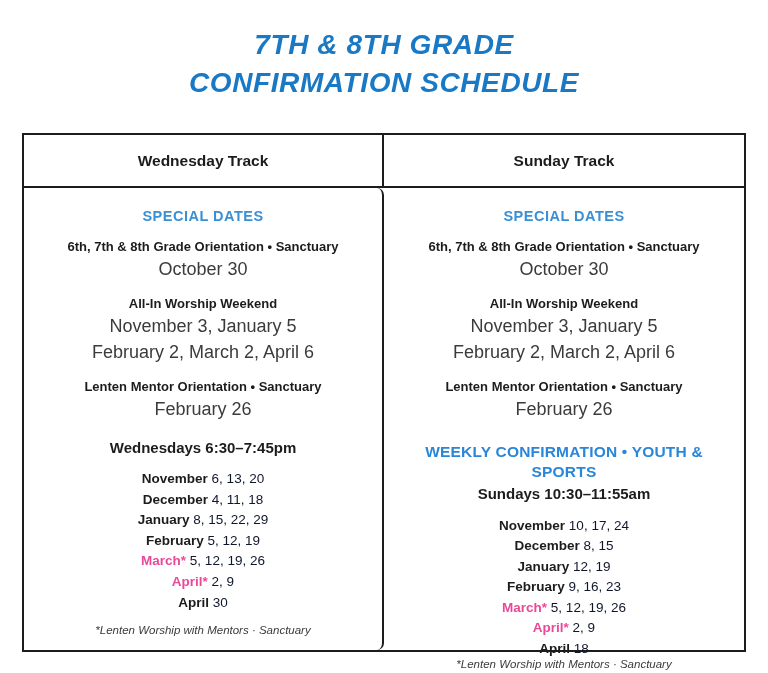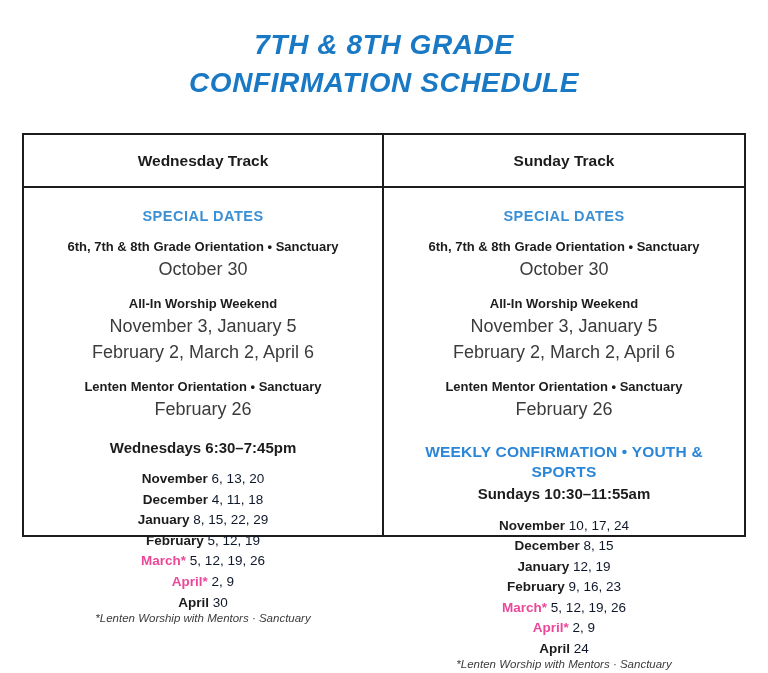--- a/index.html
+++ b/index.html
@@ -36,21 +36,21 @@
     line-height: 1.34;
     text-transform: uppercase;
   }
 
   
   .schedule-table {
     position: absolute;
     left: 22px;
     top: 133px;
     width: 724px;
-    height: 404px;
+    height: 519px;
     box-sizing: border-box;
     border: 2px solid #1c1c1c;
     display: flex;
     flex-direction: column;
     background: #fff;
   }
 
   .header-row {
     display: flex;
     border-bottom: 2px solid #1c1c1c;
@@ -77,20 +77,21 @@
     min-height: 0;
   }
   .column {
     flex: 1 1 50%;
     box-sizing: border-box;
     padding: 14px 14px 0 14px;
     display: flex;
     flex-direction: column;
     align-items: center;
     text-align: center;
+    border-radius: 7px;
   }
   .column.left {
     border-right: 2px solid #1c1c1c;
   }
 
   .section-title {
     color: #3b8fd4;
     font-weight: bold;
     font-size: 14.5px;
     letter-spacing: 0.5px;
@@ -278,21 +279,21 @@
           <div class="date-line highlight">
             <span class="date-month">March* </span>
             <span class="date-days">5, 12, 19, 26</span>
           </div>
           <div class="date-line highlight">
             <span class="date-month">April* </span>
             <span class="date-days">2, 9</span>
           </div>
           <div class="date-line">
             <span class="date-month">April </span>
-            <span class="date-days">24</span>
+            <span class="date-days">18</span>
           </div>
         </div>
 
         <div class="footnote">*Lenten Worship with Mentors · Sanctuary</div>
       </div>
 
     </div>
   </div>
 </div>
 

